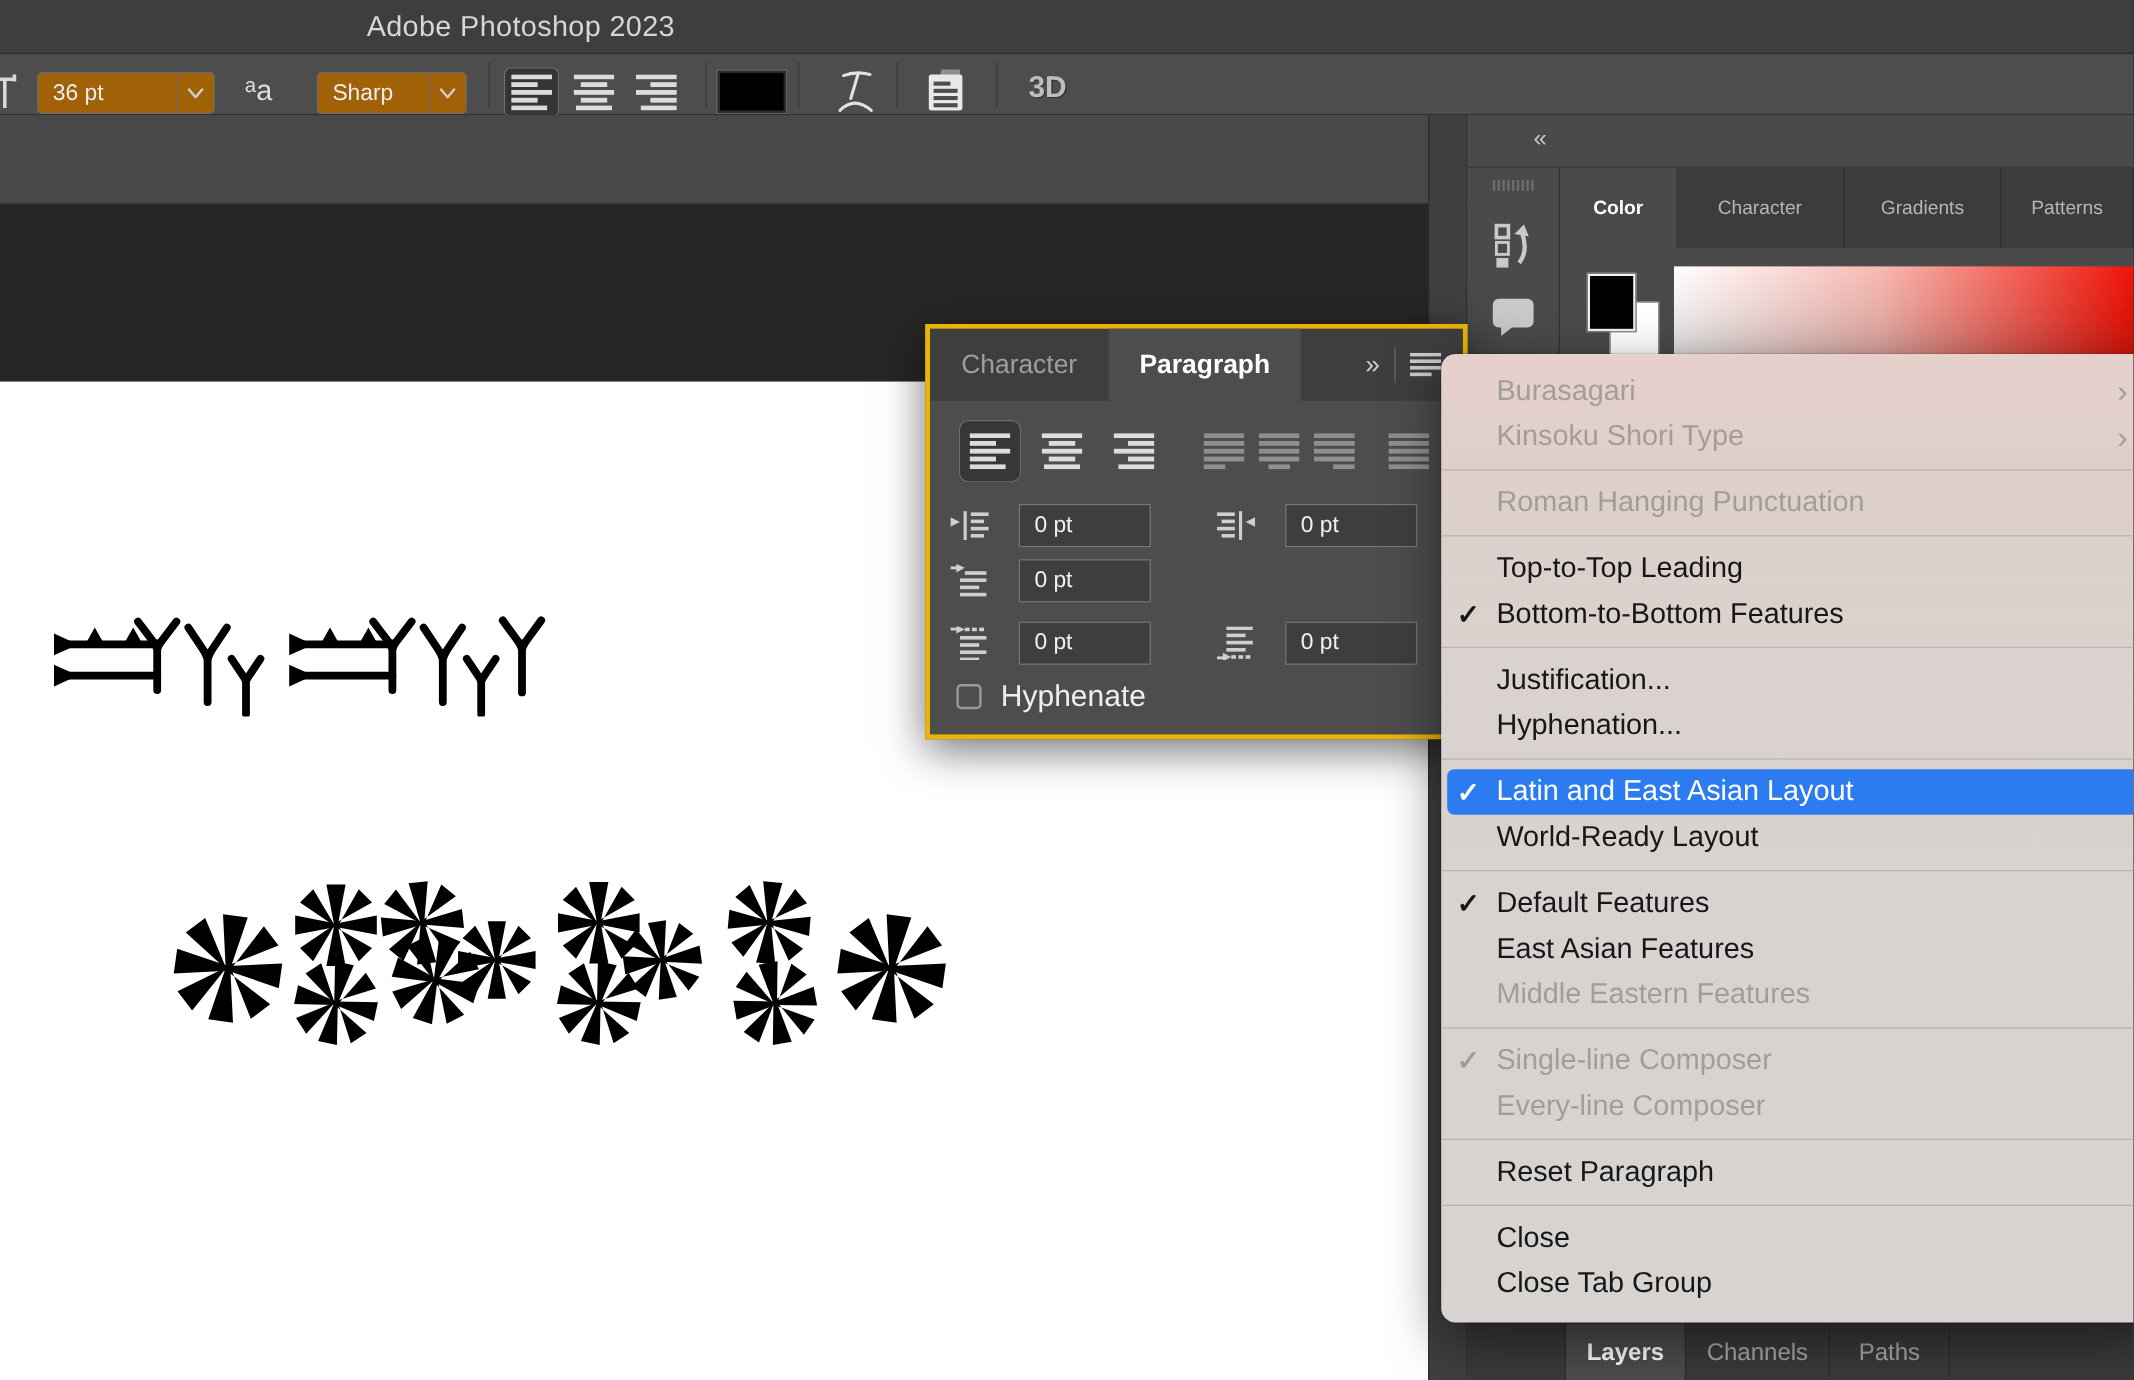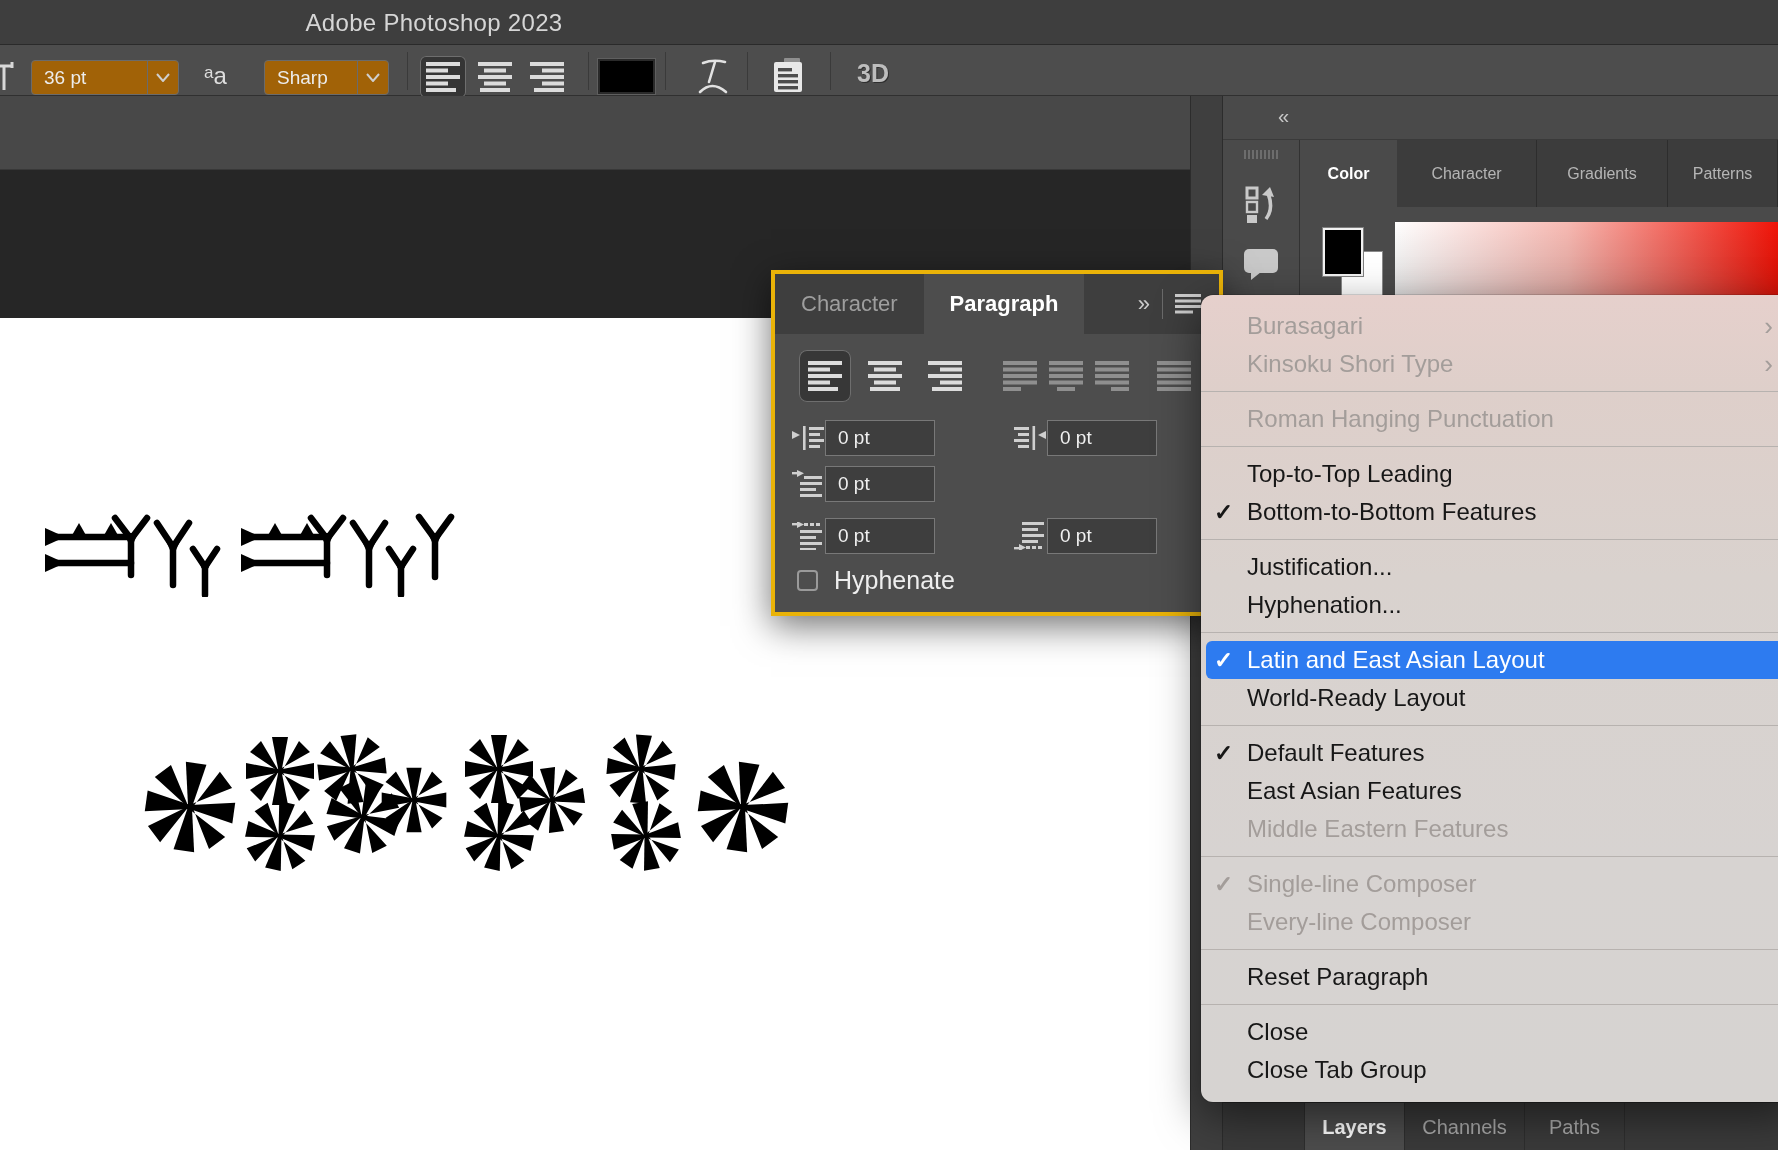--- a/index.html
+++ b/index.html
@@ -67,21 +67,21 @@
   .ptab.active{background:#4d4d4d;color:#fff;font-weight:bold;}
   #ppanel-flyout{position:absolute;right:18px;top:0;height:60px;display:flex;align-items:center;gap:12px;color:#cccccc;font-size:22px;}
   .vline{width:1px;height:30px;background:#6a6a6a;}
   #alignrow{position:absolute;left:24px;top:74px;width:404px;height:56px;display:flex;align-items:center;}
   .abox{width:52px;height:52px;display:flex;align-items:center;justify-content:center;border-radius:8px;}
   .abox.sel{background:#373737;box-shadow:inset 0 0 0 1px #6e6e6e;}
   .jgroup{margin-left:26px;display:flex;}
   .jbox{width:46px;height:52px;display:flex;align-items:center;justify-content:center;}
   .fieldrow{position:absolute;display:flex;align-items:center;}
   .ficon{width:34px;display:flex;justify-content:center;}
-  .finput{margin-left:0;width:110px;height:36px;background:#3e3e3e;border:1px solid #787878;
+  .finput{margin-left:24px;width:110px;height:36px;background:#3e3e3e;border:1px solid #787878;
           color:#f0f0f0;font-size:19px;display:flex;align-items:center;padding-left:12px;}
   #hyprow{position:absolute;left:22px;top:292px;display:flex;align-items:center;gap:16px;}
   #hypbox{width:21px;height:21px;border:2px solid #9a9a9a;border-radius:4px;background:transparent;}
   #hyplabel{color:#eeeeee;font-size:25px;}
 
   
   #menu{left:1201px;top:295px;width:594px;height:807px;border-radius:12px;
         background:linear-gradient(180deg,#e6d0cc 0%,#decfca 12%,#d9d2ce 35%,#d7d3d1 70%,#d6d3d1 100%);
         box-shadow:0 14px 44px rgba(0,0,0,.5), 0 0 0 1px rgba(0,0,0,.12);
         padding:12px 0;display:flex;flex-direction:column;}

